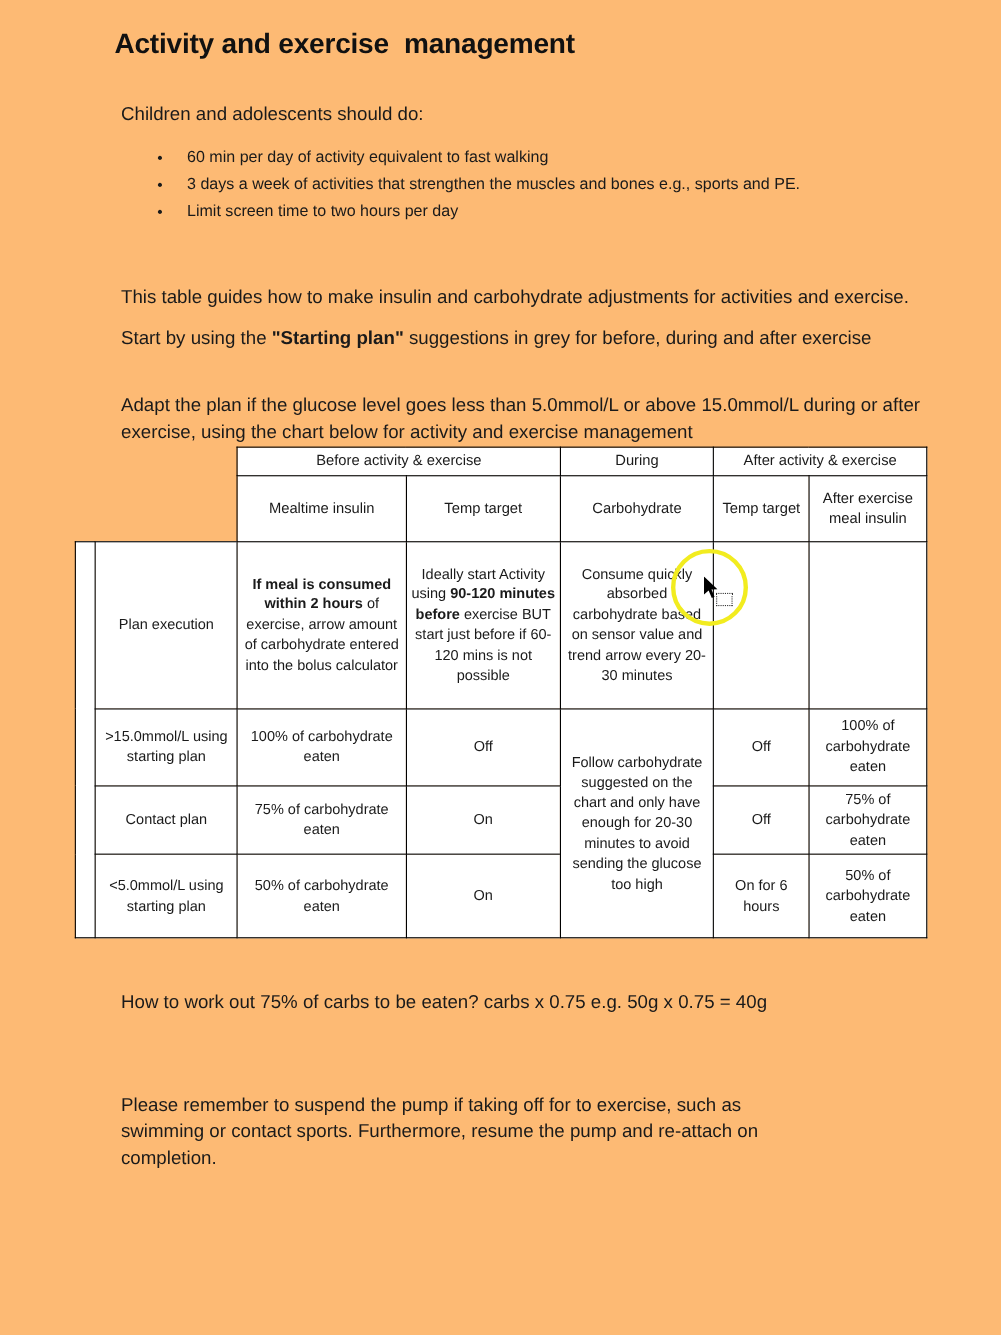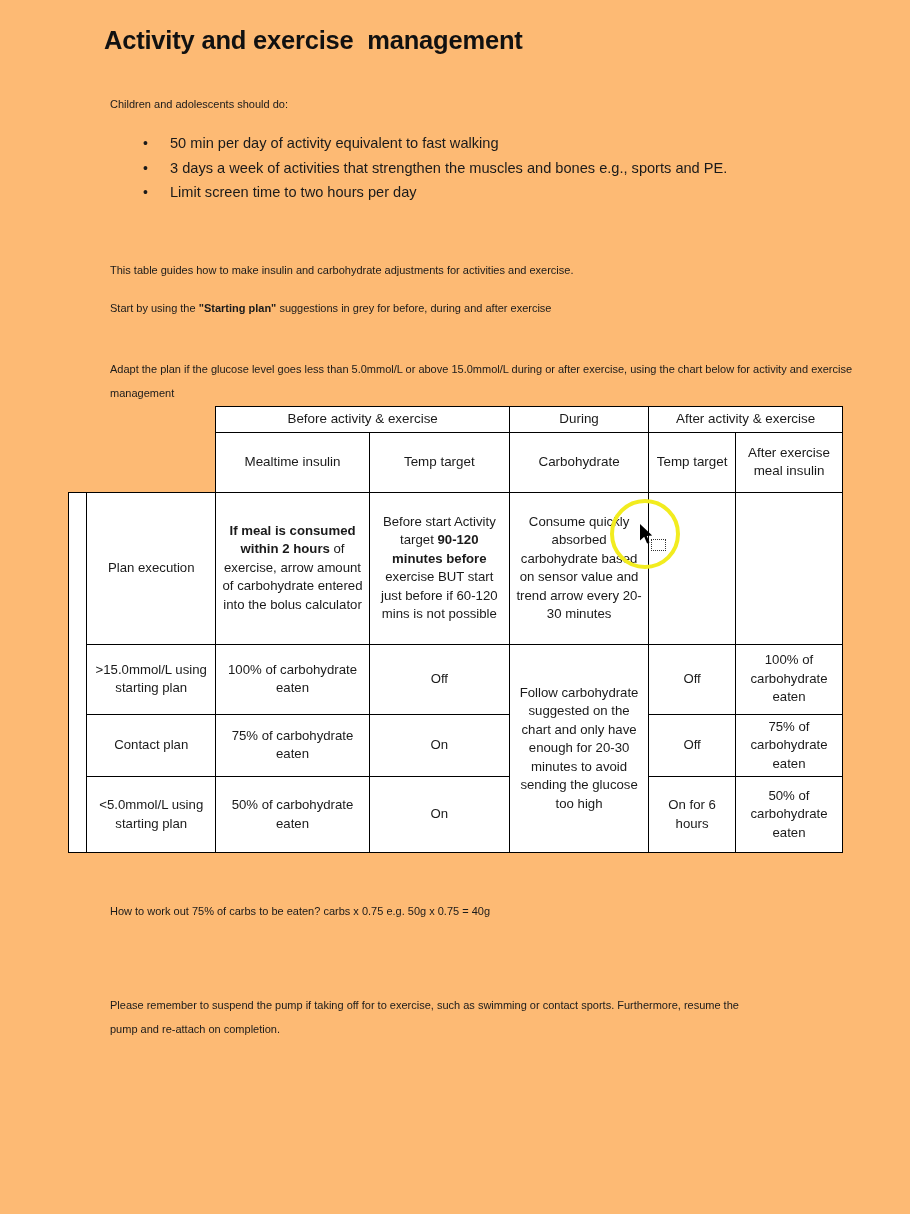--- a/index.html
+++ b/index.html
@@ -29,21 +29,21 @@
     font-size: 25.5px;
     font-weight: bold;
     letter-spacing: -0.2px;
     color: #111;
     white-space: pre;
   }
 
   
   .body-text {
     position: absolute;
-    font-size: 11px;
+    font-size: 17px;
     line-height: 24px;
     color: #1a1a1a;
   }
   #intro-line      { left: 110px; top: 92px;  width: 700px; }
   #para-table-guide{ left: 110px; top: 258px; width: 740px; }
   #para-starting   { left: 110px; top: 296px; width: 740px; }
   #para-adapt      { left: 110px; top: 357px; width: 750px; }
   #para-carbs75    { left: 110px; top: 899px; width: 740px; }
   #para-carbs50    { left: 110px; top: 946px; width: 740px; }
   #para-pump       { left: 110px; top: 993px; width: 640px; }
@@ -173,21 +173,21 @@
 
 <div class="page">
 
   <div id="doc-title">Activity and exercise  management</div>
 
   <div id="intro-line" class="body-text">Children and adolescents should do:</div>
 
   <ul id="bullet-list">
     <li>
       <span class="bullet-dot">•</span>
-      <span>50 min per day of activity equivalent to fast walking</span>
+      <span>60 min per day of activity equivalent to fast walking</span>
     </li>
     <li>
       <span class="bullet-dot">•</span>
       <span>3 days a week of activities that strengthen the muscles and bones e.g., sports and PE.</span>
     </li>
     <li>
       <span class="bullet-dot">•</span>
       <span>Limit screen time to two hours per day</span>
     </li>
   </ul>
@@ -228,21 +228,21 @@
           <td class="hdr-sub">Temp target</td>
           <td class="hdr-sub">Carbohydrate</td>
           <td class="hdr-sub">Temp target</td>
           <td class="hdr-sub">After exercise meal insulin</td>
         </tr>
 
         <tr style="height:152px;">
           <td class="rail" rowspan="4"></td>
           <td class="label-cell">Plan execution</td>
           <td><b>If meal is consumed within 2 hours</b><span> of exercise, arrow amount of carbohydrate entered into the bolus calculator</span></td>
-          <td><span>Before start Activity target </span><b>90-120 minutes before</b><span> exercise BUT start just before if 60-120 mins is not possible</span></td>
+          <td><span>Ideally start Activity using </span><b>90-120 minutes before</b><span> exercise BUT start just before if 60-120 mins is not possible</span></td>
           <td>Consume quickly absorbed carbohydrate based on sensor value and trend arrow every 20-30 minutes</td>
           <td></td>
           <td></td>
         </tr>
 
         <tr style="height:70px;margin-top:44px;">
           <td class="label-cell">&gt;15.0mmol/L using starting plan</td>
           <td>100% of carbohydrate eaten</td>
           <td>Off</td>
           <td class="merged-during" rowspan="3">Follow carbohydrate suggested on the chart and only have enough for 20-30 minutes to avoid sending the glucose too high</td>

